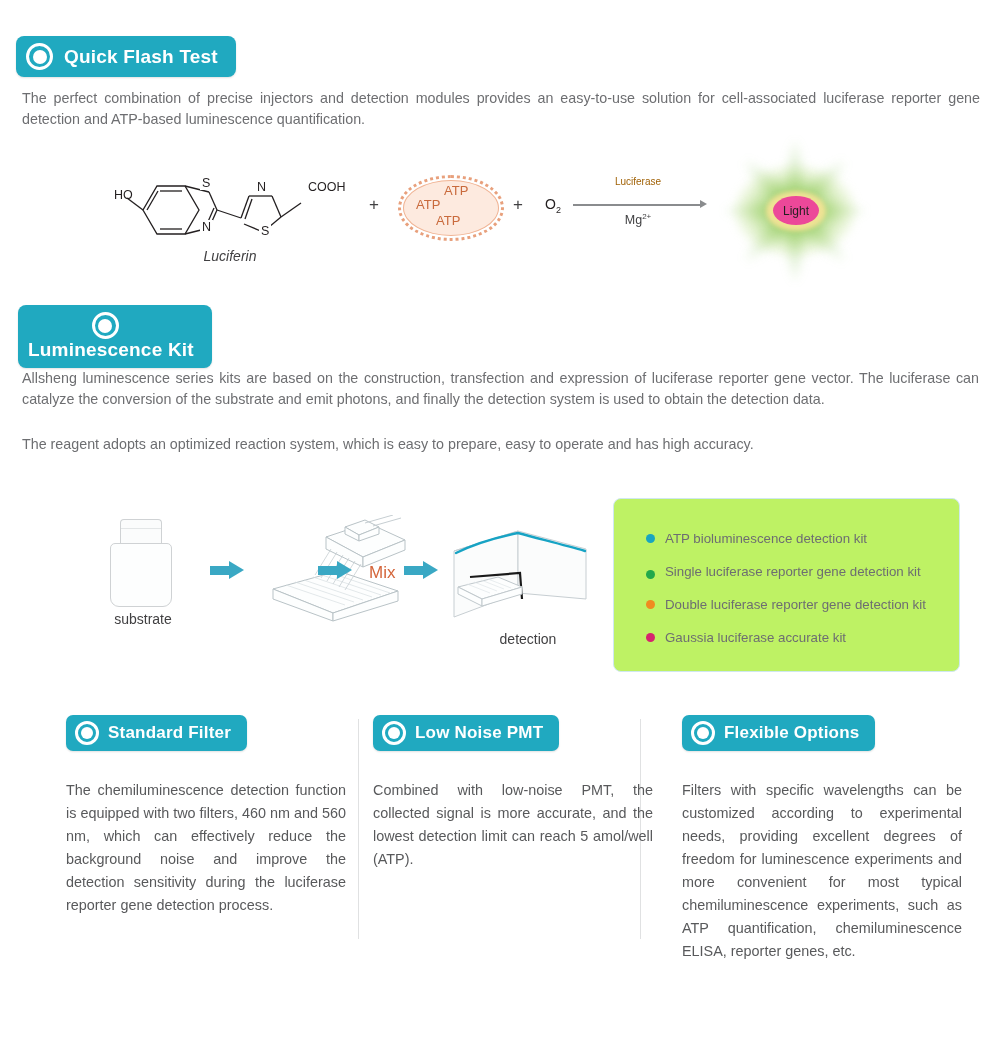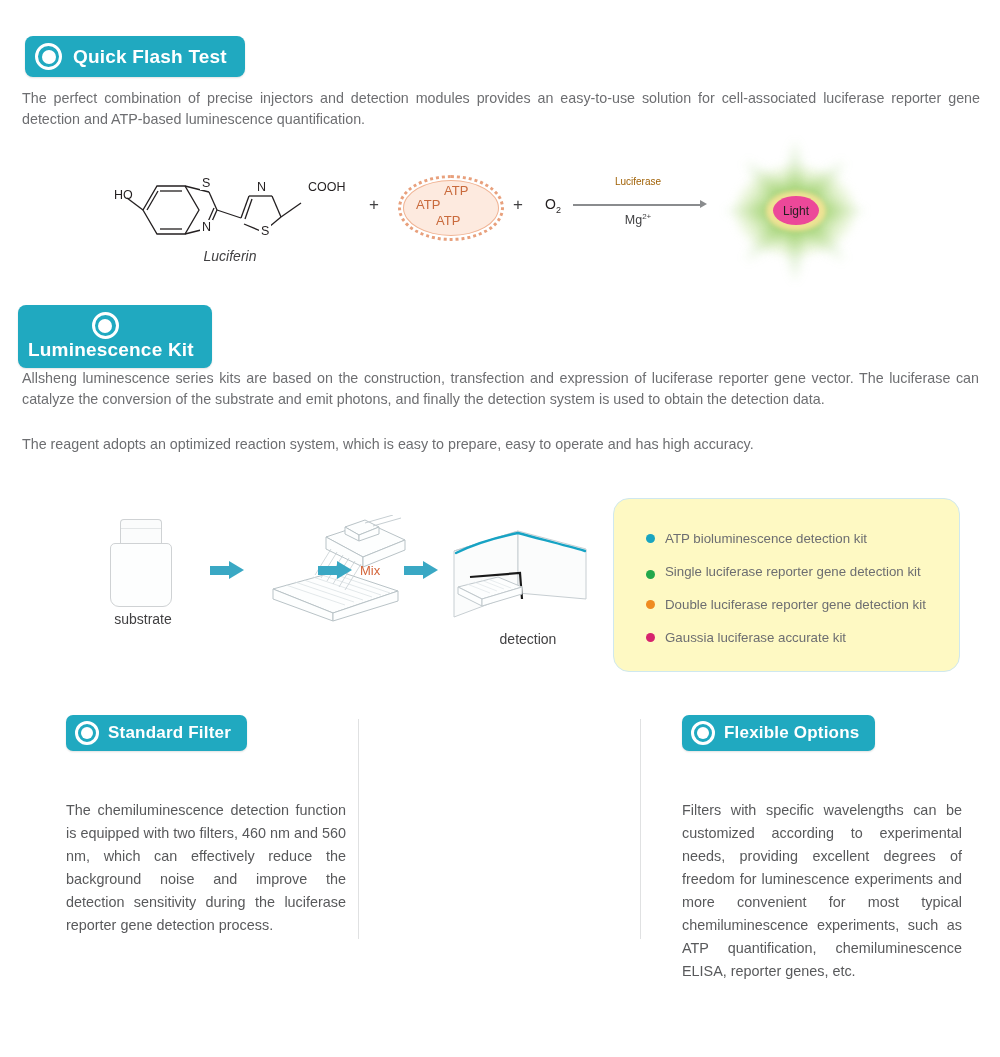--- a/index.html
+++ b/index.html
@@ -40,32 +40,32 @@
   .badge.small .ring i{width:12px;height:12px;}
   .badge.small .btxt{font-size:17px;}
 
   
   .para{
     font-size:14.3px;line-height:21px;color:#6d6e71;
     text-align:justify;
   }
 
   
-  #hdr-quick{position:absolute;left:25px;top:36px;}
+  #hdr-quick{position:absolute;left:16px;top:36px;}
   #intro{position:absolute;left:22px;top:88px;width:958px;}
 
   #reaction{position:absolute;left:0;top:150px;width:1000px;height:125px;}
 
   #hdr-lum{position:absolute;left:18px;top:305px;flex-direction:column;}
   #lum-p1{position:absolute;left:22px;top:368px;width:957px;}
   #lum-p2{position:absolute;left:22px;top:434px;width:957px;}
 
   #workflow{position:absolute;left:60px;top:505px;width:560px;height:160px;}
   #legend{position:absolute;left:613px;top:498px;width:345px;height:172px;
-          border:1px solid #cfe8ef;border-radius:16px;background:#fef9c3;}
+          border:1px solid #cfe8ef;border-radius:8px;background:#bef264;}
 
   #cards{position:absolute;left:60px;top:715px;width:920px;height:300px;}
   .atom{position:absolute;font-size:12.5px;color:#231f20;font-family:"Liberation Sans",sans-serif;}
 
   
   .plus{position:absolute;font-size:17px;color:#414042;}
 
   
   .atp-wrap{position:absolute;left:398px;top:175px;width:106px;height:66px;}
   .atp-outer{
@@ -117,38 +117,38 @@
     display:flex;align-items:center;justify-content:center;
   }
   .glow .core span{font-size:12px;color:#231f20;}
 
   
   .wf-cap{position:absolute;font-size:14px;color:#414042;text-align:center;}
   .wf-arrow{position:absolute;width:34px;height:18px;}
   .wf-arrow .shaft{position:absolute;left:0;top:5px;width:21px;height:9px;background:#3aa8c4;}
   .wf-arrow .head{position:absolute;left:19px;top:0;width:0;height:0;
       border-left:15px solid #3aa8c4;border-top:9px solid transparent;border-bottom:9px solid transparent;}
-  .mix-lbl{position:absolute;font-size:13px;color:#d4653a;}
+  .mix-lbl{position:absolute;font-size:17px;color:#d4653a;margin-left:9px;}
 
   
   .bottle{position:absolute;}
   .bottle .neck{position:absolute;left:14px;top:0;width:40px;height:26px;border:1px solid #cfd2d4;border-bottom:none;border-radius:4px 4px 0 0;background:#fbfcfc;}
   .bottle .neck i{position:absolute;left:0;right:0;top:8px;height:1px;background:#e3e6e7;}
   .bottle .body{position:absolute;left:4px;top:24px;width:60px;height:62px;border:1px solid #cfd2d4;border-radius:5px 5px 9px 9px;background:#fdfefe;}
 
   
   .lg-item{position:absolute;display:flex;align-items:center;}
   .lg-dot{width:9px;height:9px;border-radius:50%;margin-right:10px;flex:0 0 auto;}
   .lg-txt{font-size:13.3px;color:#6d6e71;white-space:nowrap;}
 
   
   .card{position:absolute;top:0;width:280px;}
   .card .badge-wrap{display:flex;}
   .card .cbody{
-    margin-top:48px;font-size:14.4px;line-height:23px;color:#58595b;text-align:justify;
+    margin-top:28px;font-size:14.4px;line-height:23px;color:#58595b;text-align:justify;
     text-justify:inter-word;
   }
   .vdiv{position:absolute;top:4px;width:1px;height:220px;background:#e0e1e2;}
 </style>
 </head>
 <body>
 
 <div id="hdr-quick" class="badge">
   <span class="ring">
       <i></i>
@@ -359,20 +359,31 @@
       <div class="badge small">
         <span class="ring">
             <i></i>
           </span>
         <span class="btxt">Standard Filter</span>
       </div>
     </div>
     <div class="cbody">The chemiluminescence detection function is equipped with two filters, 460 nm and 560 nm, which can effectively reduce the background noise and improve the detection sensitivity during the luciferase reporter gene detection process.</div>
   </div>
 
+  <div class="card" style="left:313px;">
+    <div class="badge-wrap">
+      <div class="badge small">
+        <span class="ring">
+            <i></i>
+          </span>
+        <span class="btxt">Low Noise PMT</span>
+      </div>
+    </div>
+    <div class="cbody">Combined with low-noise PMT, the collected signal is more accurate, and the lowest detection limit can reach 5 amol/well (ATP).</div>
+  </div>
 
   <div class="card" style="left:622px;">
     <div class="badge-wrap">
       <div class="badge small">
         <span class="ring">
             <i></i>
           </span>
         <span class="btxt">Flexible Options</span>
       </div>
     </div>

